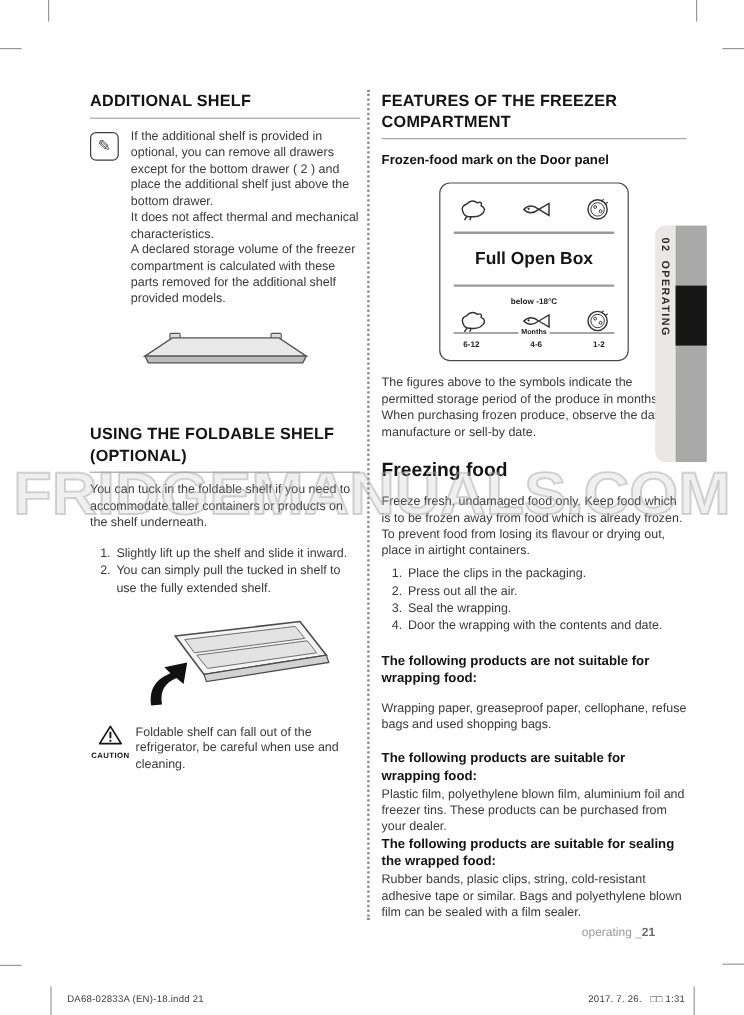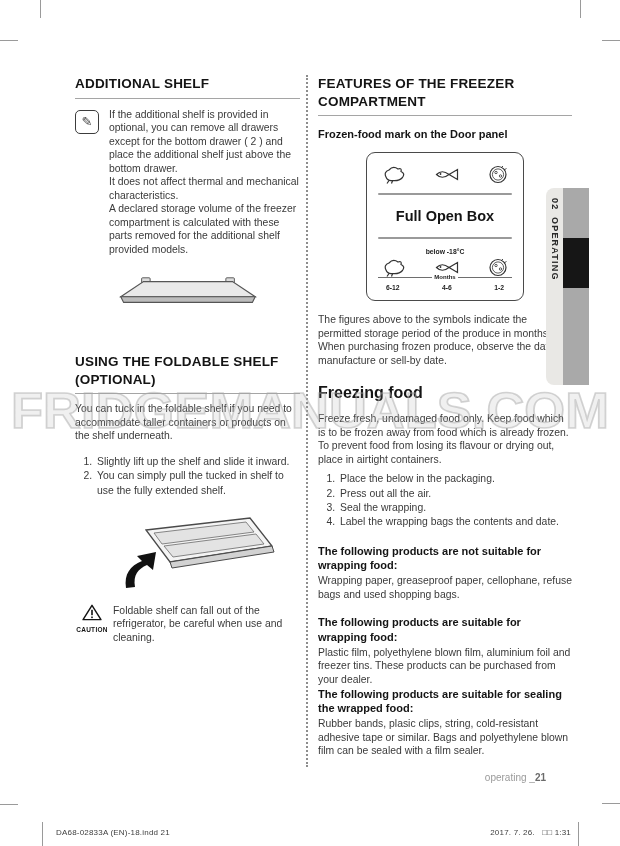--- a/index.html
+++ b/index.html
@@ -191,28 +191,28 @@
         <span class="dur">1-2</span>
       </div>
     </div>
 
     <p class="body" style="margin-top:12px;">The figures above to the symbols indicate the permitted storage period of the produce in months. When purchasing frozen produce, observe the date of manufacture or sell-by date.</p>
 
     <div class="sub" style="margin-top:16px;font-size:16px;">Freezing food</div>
     <p class="body">Freeze fresh, undamaged food only. Keep food which is to be frozen away from food which is already frozen. To prevent food from losing its flavour or drying out, place in airtight containers.</p>
 
     <ol class="steps" style="margin-top:6px;">
-      <li>Place the below in the packaging.</li>
+      <li>Place the clips in the packaging.</li>
       <li>Press out all the air.</li>
       <li>Seal the wrapping.</li>
-      <li>Label the wrapping bags the contents and date.</li>
+      <li>Door the wrapping with the contents and date.</li>
     </ol>
 
     <div class="sub" style="margin-top:14px;">The following products are not suitable for wrapping food:</div>
-    <p class="body" style="margin-top:2px;">Wrapping paper, greaseproof paper, cellophane, refuse bags and used shopping bags.</p>
+    <p class="body" style="margin-top:12px;">Wrapping paper, greaseproof paper, cellophane, refuse bags and used shopping bags.</p>
 
     <div class="sub" style="margin-top:14px;">The following products are suitable for wrapping food:</div>
     <p class="body" style="margin-top:2px;">Plastic film, polyethylene blown film, aluminium foil and freezer tins. These products can be purchased from your dealer.</p>
 
     <div class="sub" style="margin-top:0;">The following products are suitable for sealing the wrapped food:</div>
     <p class="body" style="margin-top:2px;">Rubber bands, plasic clips, string, cold-resistant adhesive tape or similar. Bags and polyethylene blown film can be sealed with a film sealer.</p>
   </div>
 
   <div id="side-tab">
     <span class="vtext vnum">02</span>

